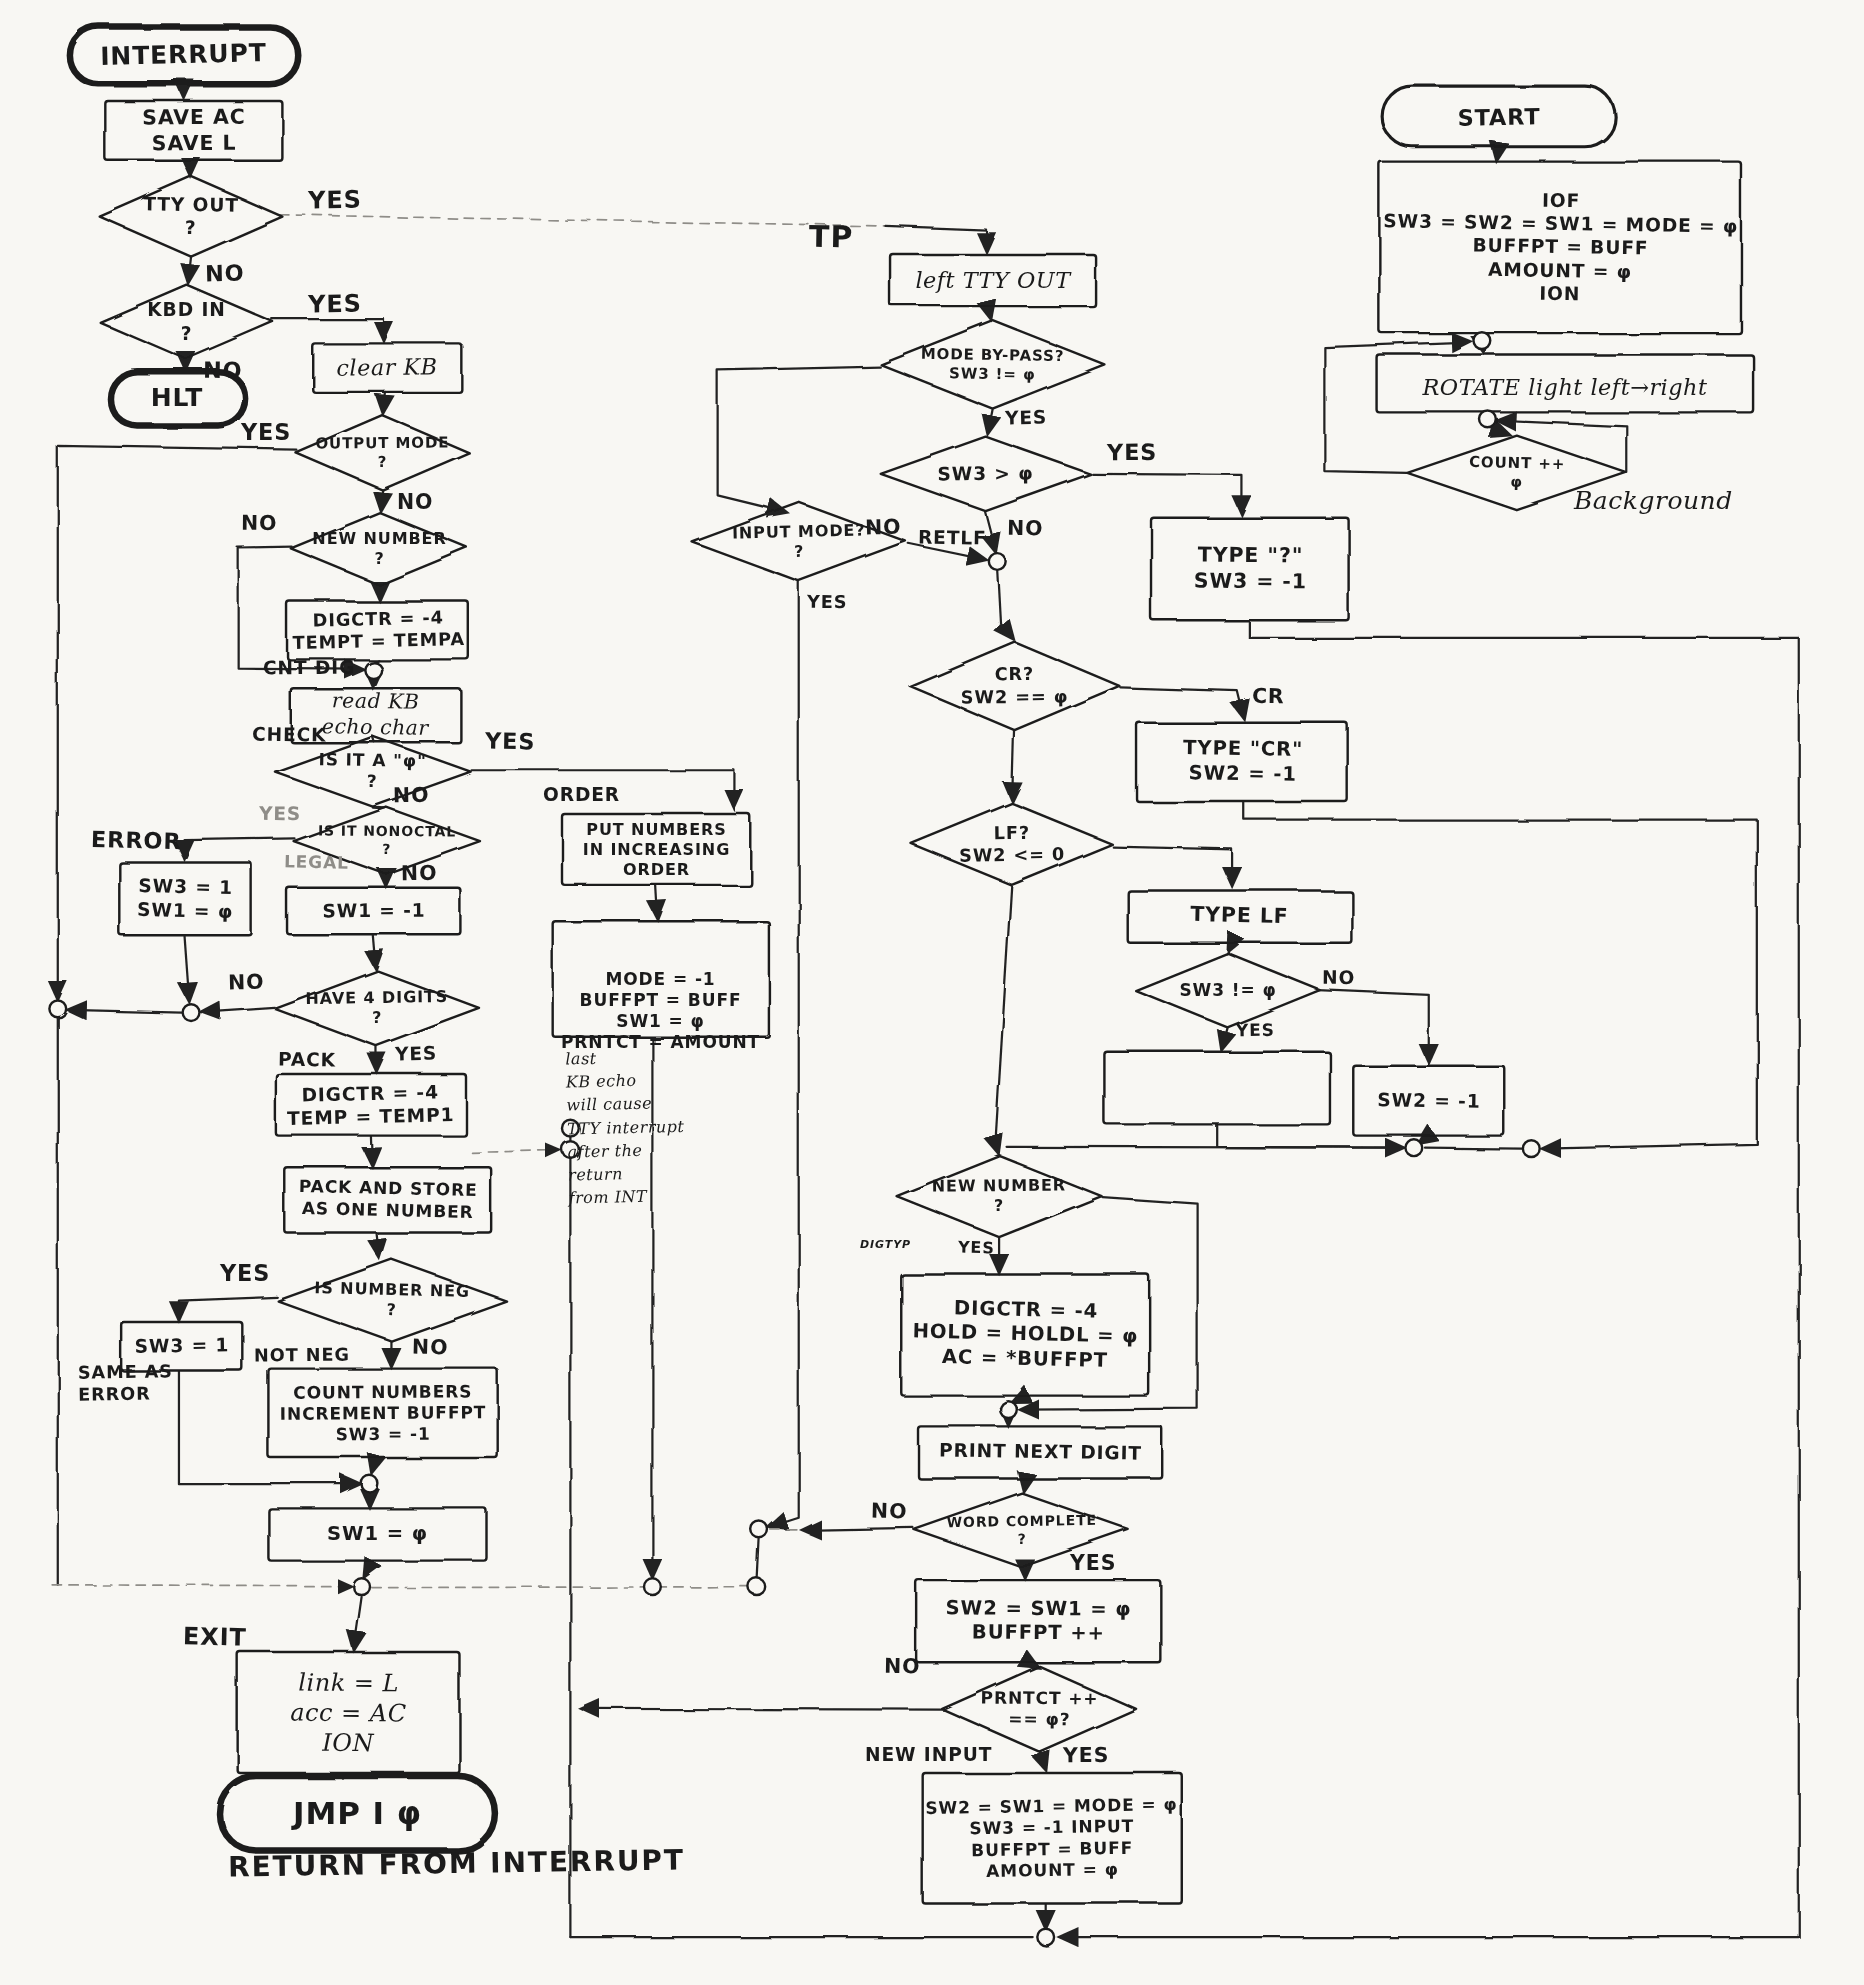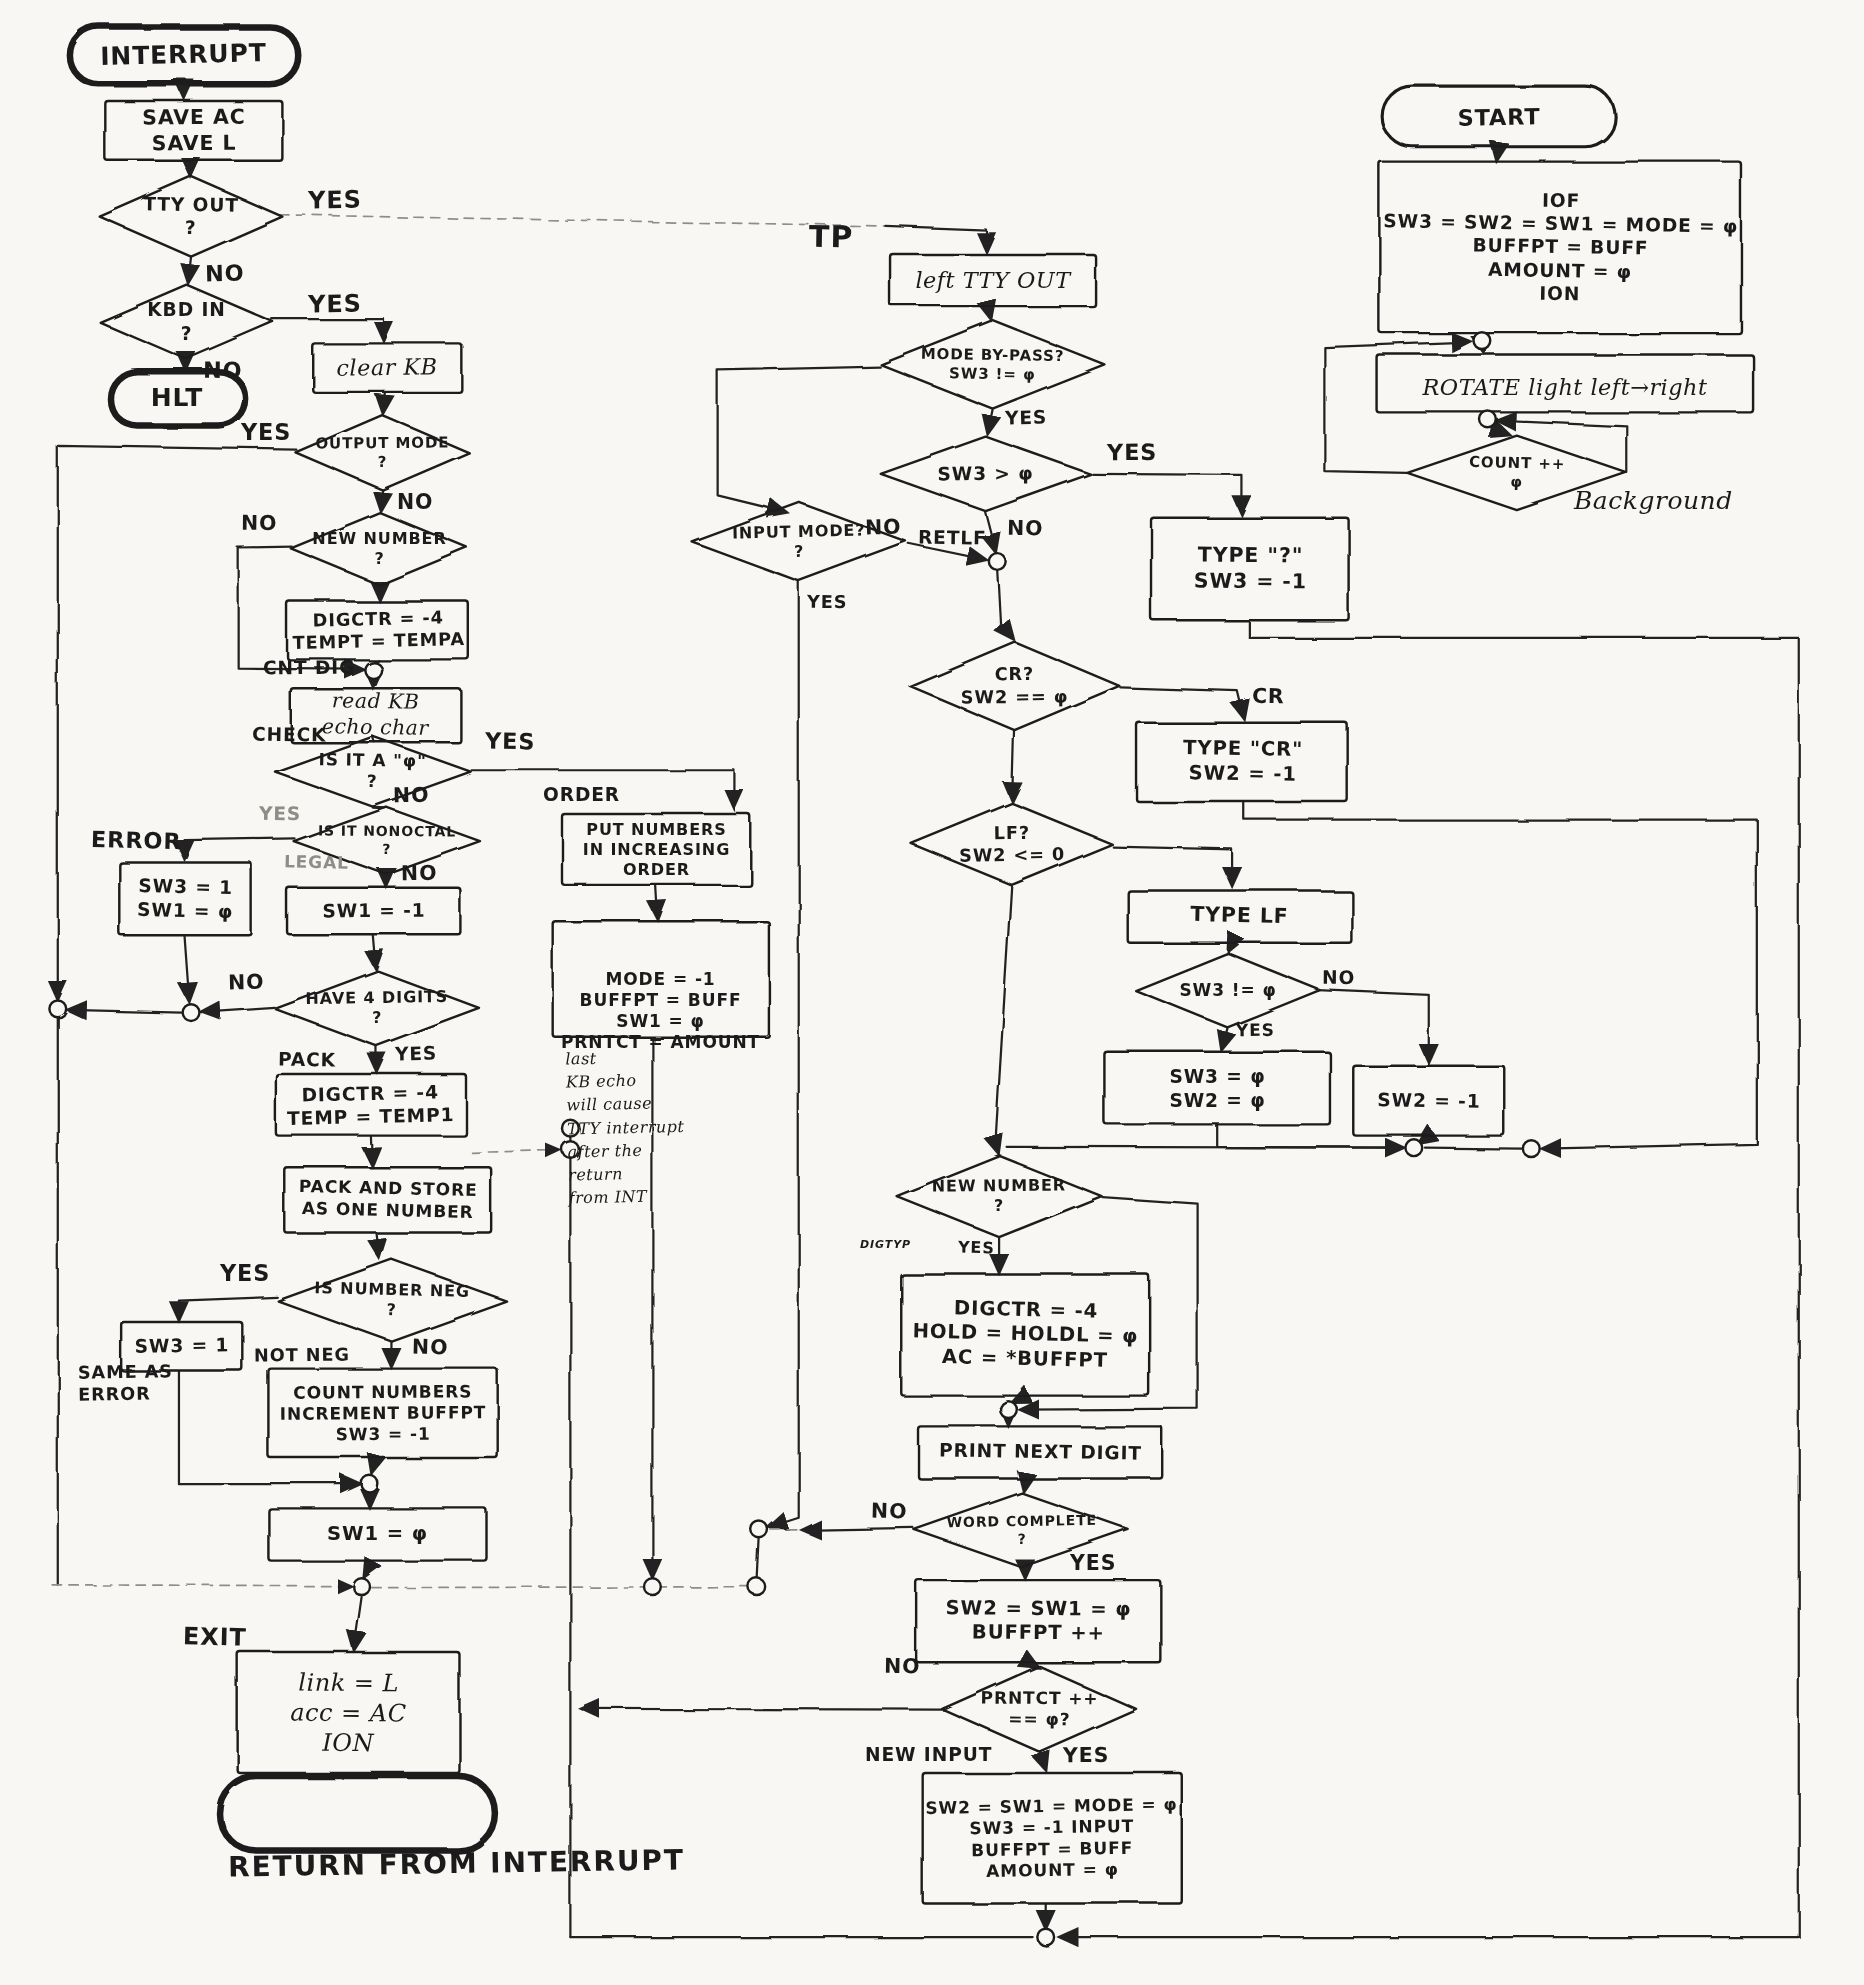--- a/index.html
+++ b/index.html
@@ -223,20 +223,21 @@
       <div class="txt boxtxt" style="left: 246px; top: 1259px; width: 292px; height: 82px; font-size: 16px; transform: rotate(1.35deg);">IS NUMBER NEG
 ?</div>
       <div class="txt boxtxt" style="left: 101px; top: 1322px; width: 162px; height: 48px; font-size: 18.6px; transform: rotate(-0.9deg);">SW3 = 1</div>
       <div class="txt boxtxt" style="left: 248px; top: 1369px; width: 270px; height: 89px; font-size: 17px; transform: rotate(-0.45deg);">COUNT NUMBERS
 INCREMENT BUFFPT
 SW3 = -1</div>
       <div class="txt boxtxt" style="left: 248px; top: 1508px; width: 259px; height: 52px; font-size: 19.6px; transform: rotate(0deg);">SW1 = φ</div>
       <div class="txt cursive boxtxt" style="left: 217px; top: 1652px; width: 263px; height: 121px; font-size: 24px; transform: rotate(0.45deg);">link = L
 acc = AC
 ION</div>
+      <div class="txt boxtxt" style="left: 199px; top: 1776px; width: 317px; height: 75px; font-size: 31px; transform: rotate(0deg);">JMP I φ</div>
       <div class="txt boxtxt" style="left: 542px; top: 814px; width: 229px; height: 71px; font-size: 16px; transform: rotate(0deg);">PUT NUMBERS
 IN INCREASING
 ORDER</div>
       <div class="txt boxtxt" style="left: 532px; top: 921px; width: 257px; height: 116px; font-size: 17px; transform: rotate(0deg); margin-top: 32px;">MODE = -1
 BUFFPT = BUFF
 SW1 = φ
 PRNTCT = AMOUNT</div>
       <div class="txt cursive boxtxt" style="left: 870px; top: 254px; width: 246px; height: 52px; font-size: 22.4px; transform: rotate(0deg);">left TTY OUT</div>
       <div class="txt boxtxt" style="left: 849px; top: 320px; width: 287px; height: 89px; font-size: 15px; transform: rotate(0.9deg);">MODE BY-PASS?
 SW3 != φ</div>
@@ -246,22 +247,20 @@
       <div class="txt boxtxt" style="left: 1131px; top: 517px; width: 239px; height: 103px; font-size: 20.5px; transform: rotate(0.45deg);">TYPE "?"
 SW3 = -1</div>
       <div class="txt boxtxt" style="left: 878px; top: 641px; width: 273px; height: 89px; font-size: 17.7px; transform: rotate(-0.45deg);">CR?
 SW2 == φ</div>
       <div class="txt boxtxt" style="left: 1117px; top: 722px; width: 252px; height: 79px; font-size: 19.6px; transform: rotate(0.9deg);">TYPE "CR"
 SW2 = -1</div>
       <div class="txt boxtxt" style="left: 880px; top: 803px; width: 264px; height: 82px; font-size: 17.7px; transform: rotate(-0.9deg);">LF?
 SW2 &lt;= 0</div>
       <div class="txt boxtxt" style="left: 1107px; top: 890px; width: 265px; height: 52px; font-size: 20.5px; transform: rotate(1.35deg);">TYPE LF</div>
       <div class="txt boxtxt" style="left: 1104px; top: 953px; width: 248px; height: 75px; font-size: 17px; transform: rotate(0deg);">SW3 != φ</div>
-      <div class="txt boxtxt" style="left: 1084px; top: 1052px; width: 267px; height: 73px; font-size: 18.6px; transform: rotate(0deg);">SW3 = φ
-SW2 = φ</div>
       <div class="txt boxtxt" style="left: 1333px; top: 1066px; width: 192px; height: 70px; font-size: 18.6px; transform: rotate(0.9deg);">SW2 = -1</div>
       <div class="txt boxtxt" style="left: 865px; top: 1155px; width: 268px; height: 82px; font-size: 16px; transform: rotate(-0.45deg);">NEW NUMBER
 ?</div>
       <div class="txt boxtxt" style="left: 881px; top: 1274px; width: 289px; height: 121px; font-size: 19.6px; transform: rotate(1.35deg);">DIGCTR = -4
 HOLD = HOLDL = φ
 AC = *BUFFPT</div>
       <div class="txt boxtxt" style="left: 898px; top: 1426px; width: 285px; height: 52px; font-size: 18.6px; transform: rotate(0.9deg);">PRINT NEXT DIGIT</div>
       <div class="txt boxtxt" style="left: 883px; top: 1493px; width: 278px; height: 75px; font-size: 14px; transform: rotate(-0.9deg);">WORD COMPLETE
 ?</div>
       <div class="txt boxtxt" style="left: 896px; top: 1580px; width: 285px; height: 82px; font-size: 19.6px; transform: rotate(0.45deg);">SW2 = SW1 = φ

